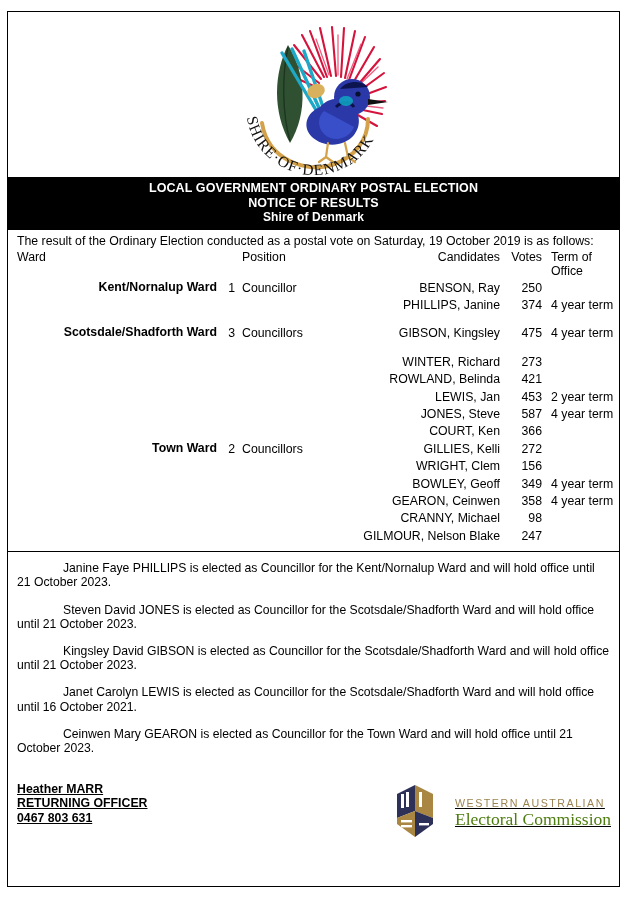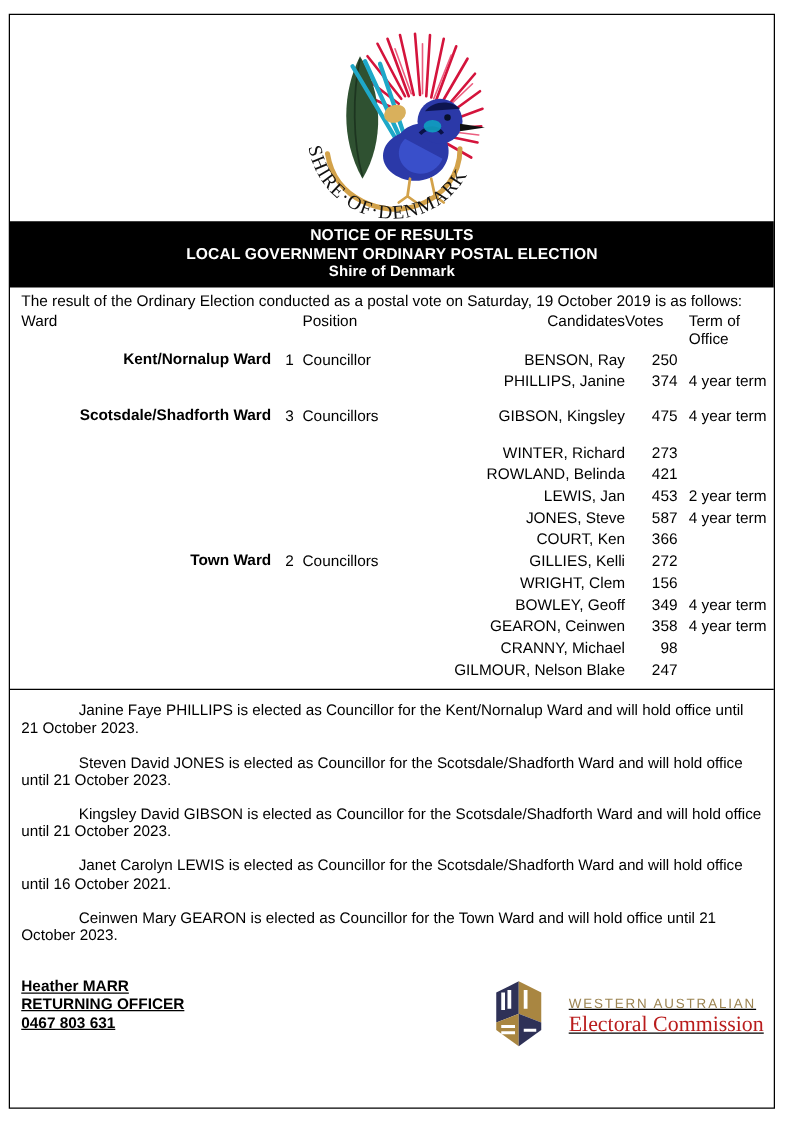--- a/index.html
+++ b/index.html
@@ -22,39 +22,39 @@
   
   table.results{width:100%;border-collapse:collapse;font-size:12.3px;}
   table.results th,table.results td{padding:0;vertical-align:top;font-weight:normal;}
   .c-ward{width:200px;padding-left:9px !important;}
   .c-num{width:18px;text-align:right;}
   .c-pos{width:86px;padding-left:7px !important;}
   .c-cand{width:172px;text-align:right;}
   .c-votes{width:42px;text-align:right;}
   .c-term{padding-left:9px !important;}
   thead th{text-align:left;font-weight:bold;padding-top:2px !important;padding-bottom:2px !important;}
-  thead th.c-votes{text-align:left;}
+  thead th.c-votes{text-align:right;}
   tbody td{height:17.4px;line-height:17.4px;white-space:nowrap;}
   tbody td.c-ward{line-height:14px;font-weight:bold;text-align:right;}
   .b{font-weight:bold;}
   .spacer-row td{height:11px;line-height:11px;}
   .rule{border:none;border-top:1.3px solid #000;margin:6px 0 0;}
 
   
   .decls{padding:9px 10px 0 9px;}
   .decl{font-size:12.2px;line-height:14.2px;margin:0 0 13px;}
   .decl strong{font-weight:normal;margin-left:46px;}
 
   
   .footer{display:flex;align-items:flex-start;justify-content:space-between;padding:14px 8px 0 9px;text-decoration:underline;}
   .sig{font-size:12.3px;line-height:14.2px;font-weight:bold;}
   .waec{display:flex;align-items:center;gap:18px;padding-top:2px;}
   .waec-text{line-height:1;}
   .waec-top{font-size:10.7px;letter-spacing:1.5px;color:#9c8452;font-family:"Liberation Sans",sans-serif;}
-  .waec-bot{font-size:17.5px;color:#b91c1c;font-family:"Liberation Serif",serif;margin-top:2px;}
+  .waec-bot{font-size:17.5px;color:#4d7c0f;font-family:"Liberation Serif",serif;margin-top:2px;}
 </style>
 </head>
 <body>
 
 <div class="page">
 
   <div class="crest-wrap">
     <div class="crest">
       <svg width="172" height="160" viewBox="0 0 172 160" xmlns="http://www.w3.org/2000/svg">
         <defs>
@@ -119,22 +119,22 @@
         <ellipse cx="88" cy="76" rx="9" ry="7" fill="#d9b05c" transform="rotate(-20 88 76)"></ellipse>
 
         <text font-family="Liberation Serif, serif" font-size="15.5" fill="#111" letter-spacing="1">
           <textPath href="#arcpath" startOffset="5%">SHIRE·OF·DENMARK</textPath>
         </text>
       </svg>
     </div>
   </div>
 
   <div class="title-band">
+    <div>LOCAL GOVERNMENT ORDINARY POSTAL ELECTION</div>
     <div>NOTICE OF RESULTS</div>
-    <div>LOCAL GOVERNMENT ORDINARY POSTAL ELECTION</div>
     <div class="t3">Shire of Denmark</div>
   </div>
 
   <div class="intro">The result of the Ordinary Election conducted as a postal vote on Saturday, 19 October 2019 is as follows:</div>
 
   <table class="results">
     <thead>
       <tr>
         <th class="c-ward" colspan="2">Ward</th>
         <th class="c-pos">Position</th>

